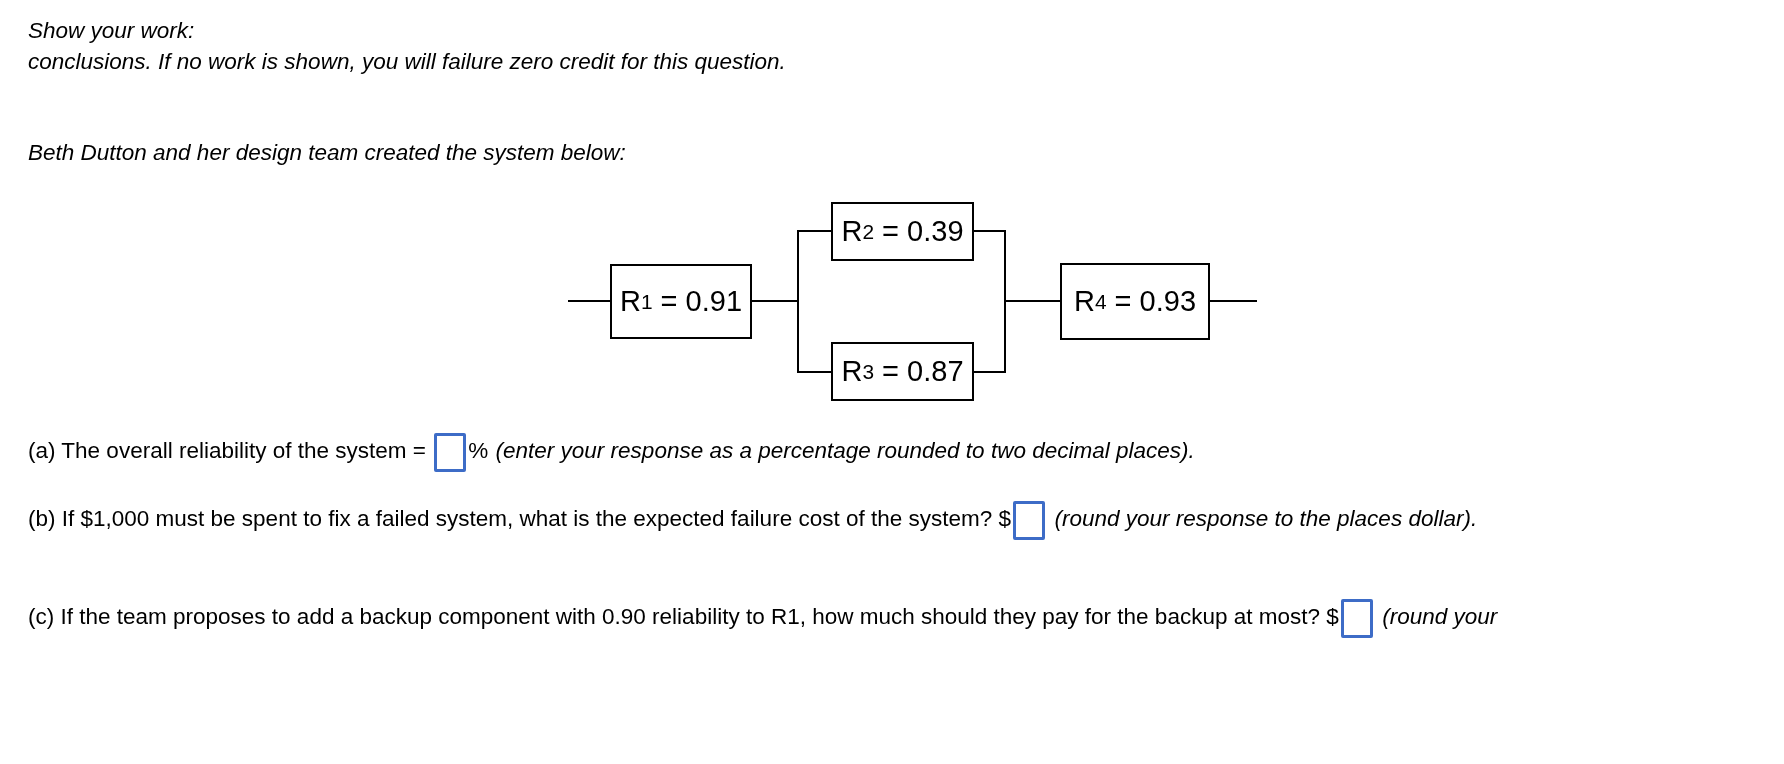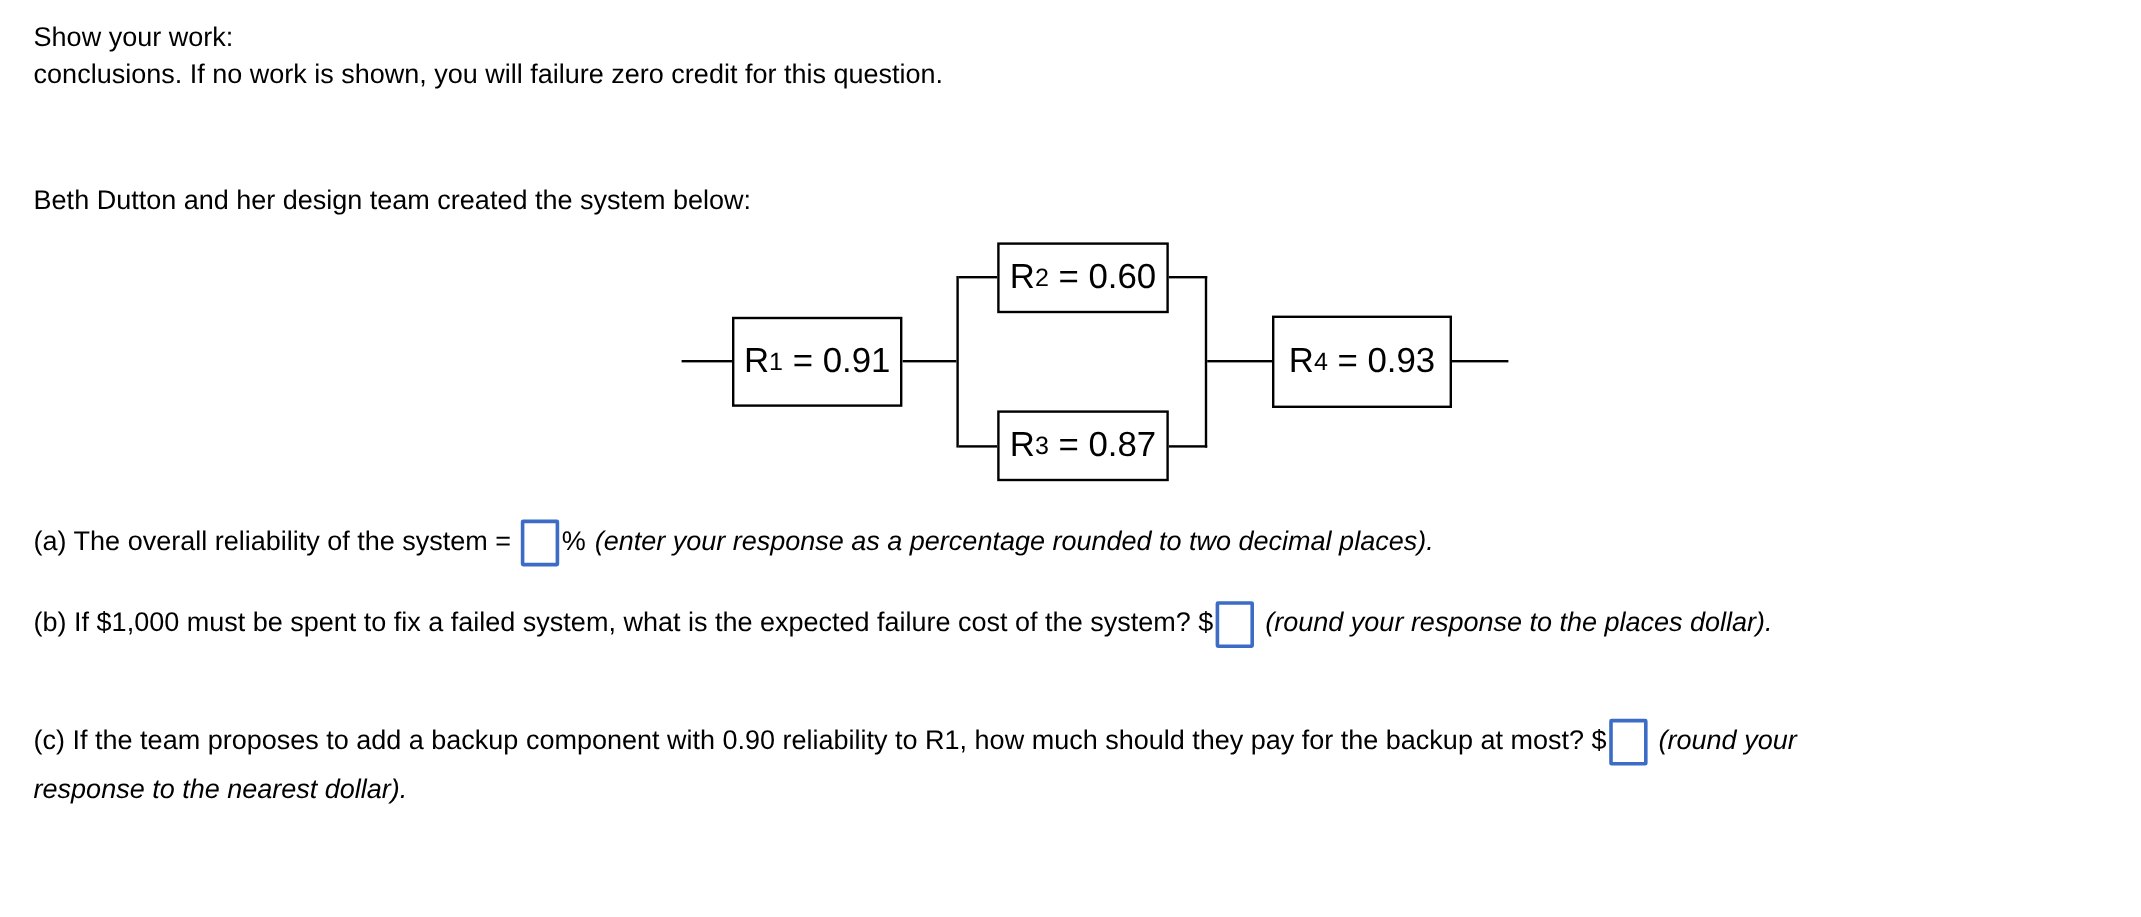--- a/index.html
+++ b/index.html
@@ -3,23 +3,23 @@
 <meta charset="utf-8">
 <style>
   * { box-sizing: content-box; }
   html, body { margin: 0; padding: 0; }
   body {
     width: 1784px; height: 764px;
     background: #ffffff; color: #000000;
     font-family: "Liberation Sans", sans-serif;
     position: relative; overflow: hidden;
   }
-  .txtblock { position: absolute; font-size: 22.5px; line-height: 31px; }
+  .txtblock { position: absolute; font-size: 22.5px; line-height: 31px; font-style: italic; }
   #instructions { left: 28px; top: 15px; }
-  #intro { left: 28px; top: 151px; }
+  #intro { left: 28px; top: 137px; }
 
   
   .question { position: absolute; left: 28px; font-size: 22.5px; line-height: 40px; }
   #question-a { top: 431px; }
   #question-b { top: 499px; }
   #question-c { top: 597px; width: 1742px; }
   .note { font-style: italic; margin-left: 0.33em; text-align: right; }
   .answer-input {
     display: inline-block; width: 26px; height: 33px;
     border: 3px solid #3d6cc7; border-radius: 2px;
@@ -75,35 +75,35 @@
     <div class="wire" id="wire-bottom-left"></div>
     <div class="wire" id="wire-bottom-right"></div>
     <div class="wire" id="wire-split-right-v"></div>
     <div class="wire" id="wire-join-to-r4"></div>
     <div class="wire" id="wire-stub-right"></div>
 
     <div class="comp" id="comp-r1">
       <span>R</span><sub>1</sub><span> = 0.91</span>
     </div>
     <div class="comp" id="comp-r2">
-      <span>R</span><sub>2</sub><span> = 0.60</span>
+      <span>R</span><sub>2</sub><span> = 0.39</span>
     </div>
     <div class="comp" id="comp-r3">
       <span>R</span><sub>3</sub><span> = 0.87</span>
     </div>
     <div class="comp" id="comp-r4">
       <span>R</span><sub>4</sub><span> = 0.93</span>
     </div>
   </div>
 
   <div class="question" id="question-a">
     <span>(a) The overall reliability of the system = </span><input type="text" class="answer-input" value="" style=""><span>%</span><span class="note">(enter your response as a percentage rounded to two decimal places).</span>
   </div>
 
   <div class="question" id="question-b">
     <span>(b) If $1,000 must be spent to fix a failed system, what is the expected failure cost of the system? $</span><input type="text" class="answer-input" value="" style=""><span class="note">(round your response to the places dollar).</span>
   </div>
 
   <div class="question" id="question-c">
-    <span>(c) If the team proposes to add a backup component with 0.90 reliability to R1, how much should they pay for the backup at most? $</span><input type="text" class="answer-input" value="" style=""><span class="note">(round your</span><br><span class="note" style="margin-left:0;">response to the nearest dollar).</span>
+    <span>(c) If the team proposes to add a backup component with 0.90 reliability to R1, how much should they pay for the backup at most? $</span><input type="text" class="answer-input" value="" style=""><span class="note">(round your</span><br>
   </div>
 
 </div>
 
 </body></html>

